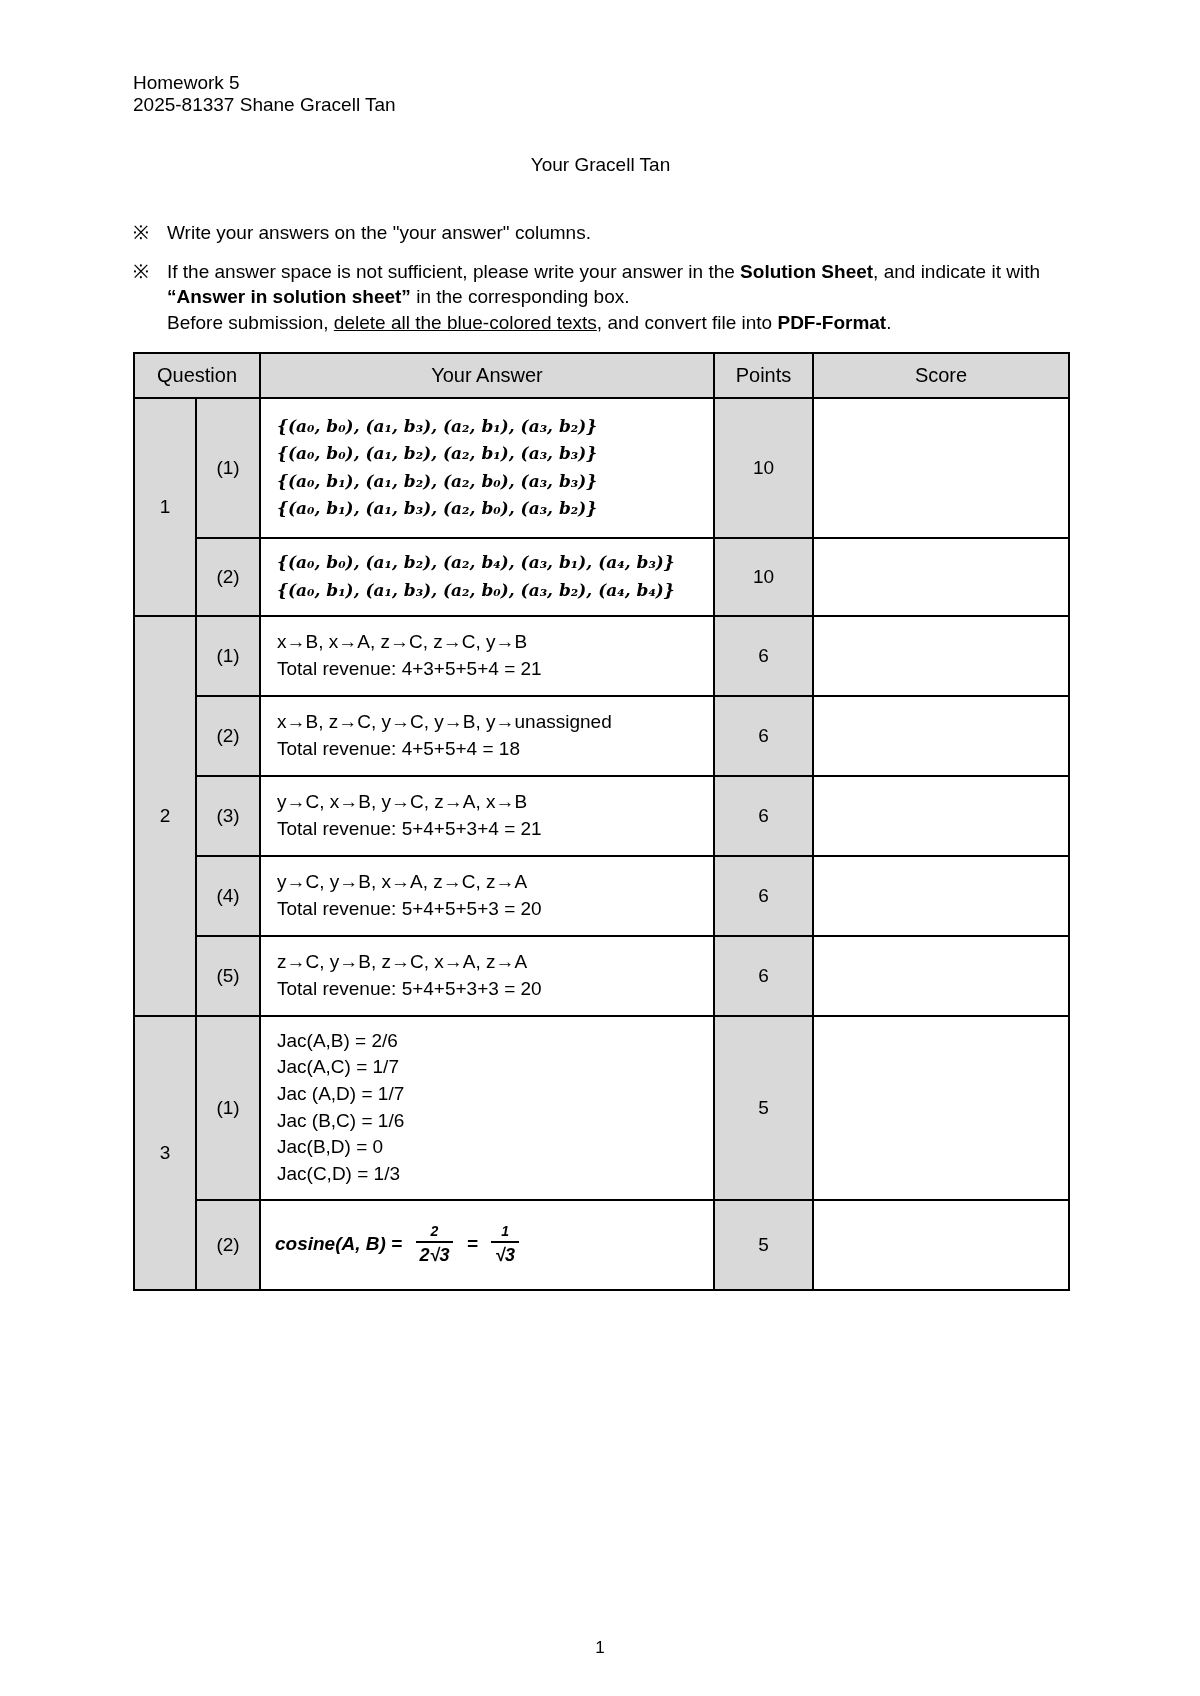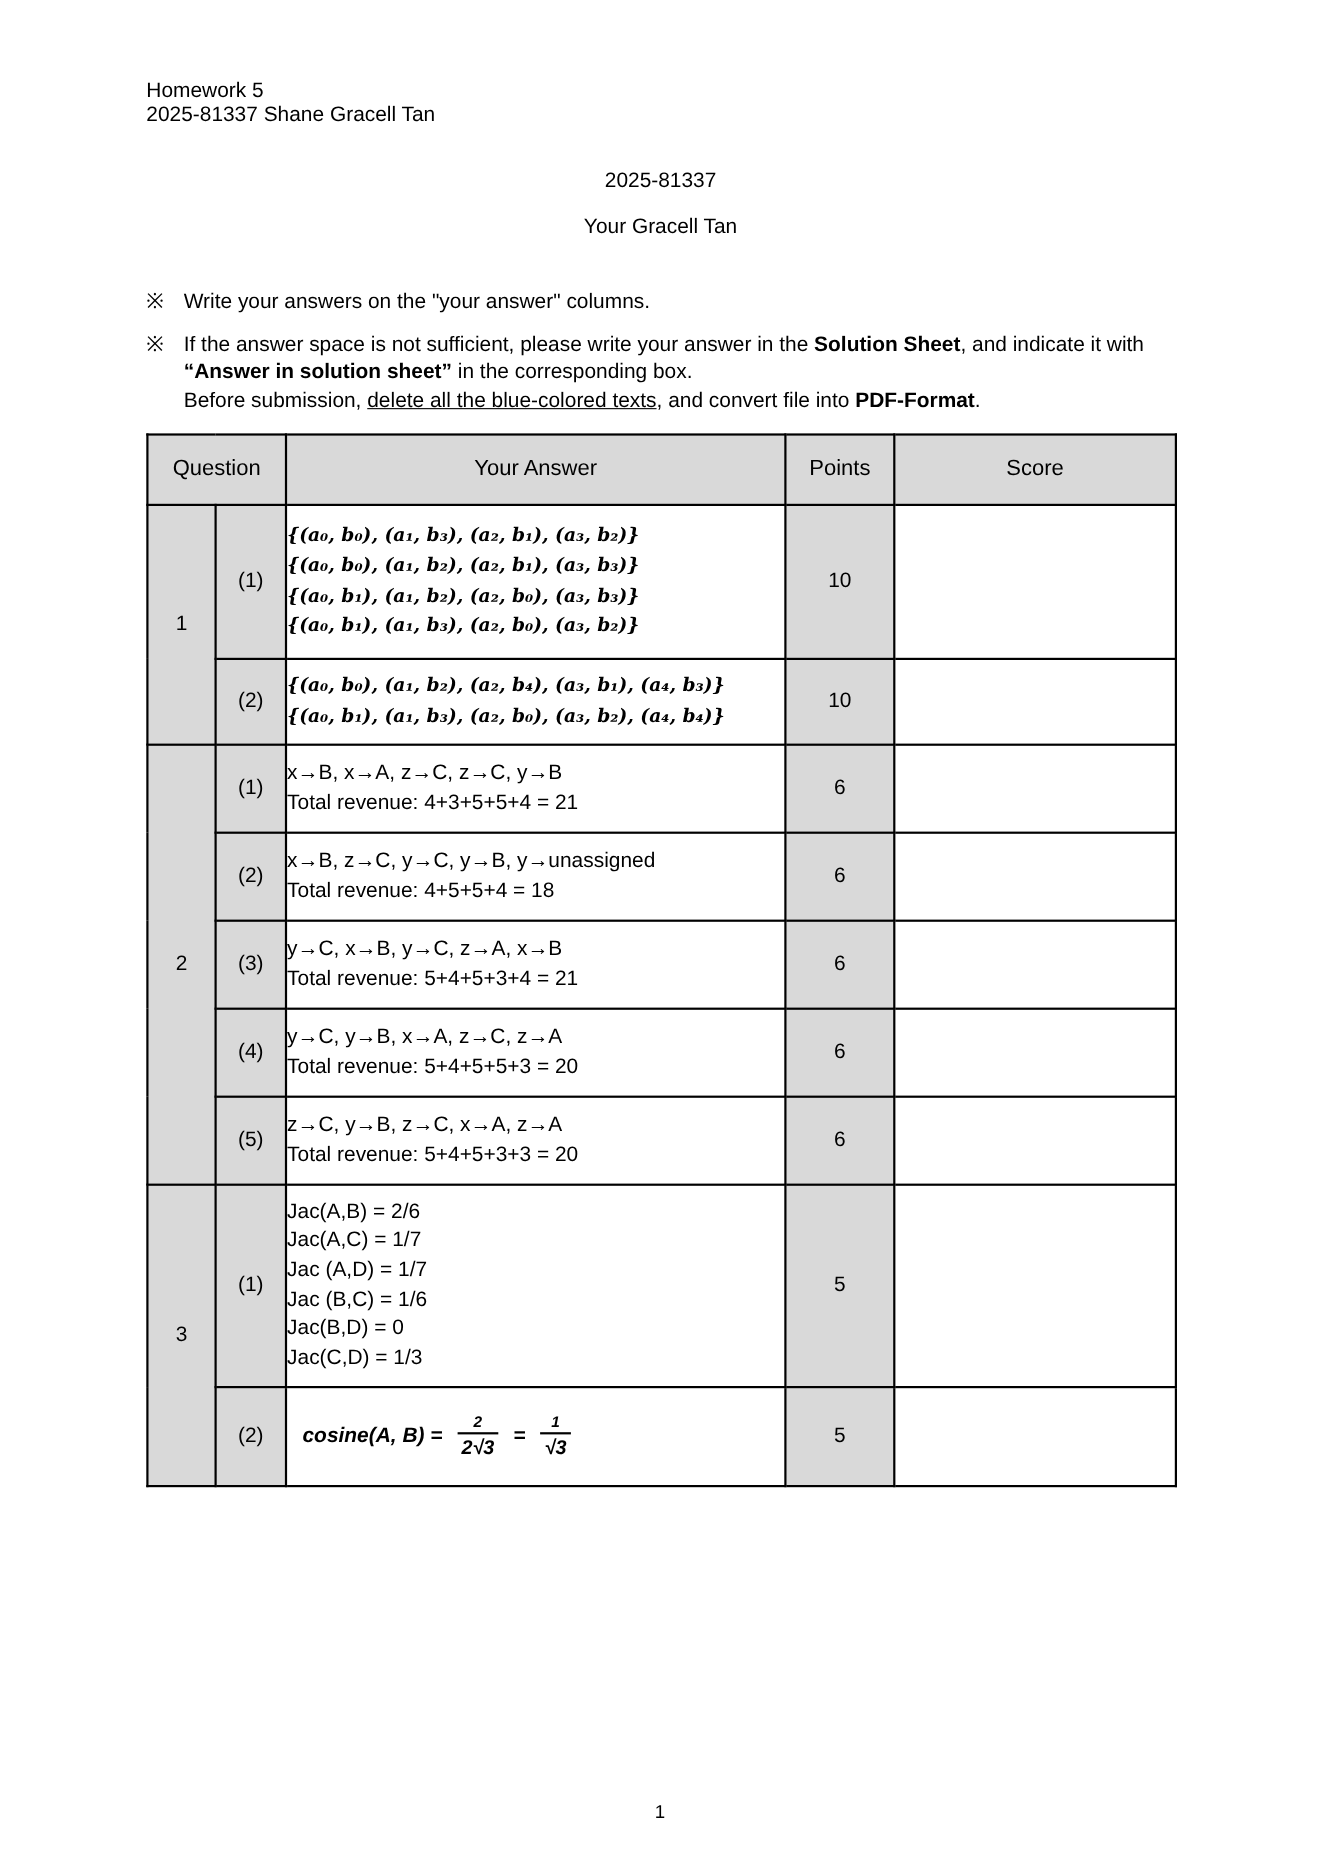--- a/index.html
+++ b/index.html
@@ -60,33 +60,33 @@
   .answer-table td, .answer-table th {
     border: 2px solid #000;
     vertical-align: middle;
   }
   .gray { background: #d9d9d9; }
   .answer-table th {
     font-weight: normal;
     font-size: 20px;
     text-align: center;
   }
-  .h-header { height: 64px; }
+  .h-header { height: 45px; }
   .h-q1p1 { height: 140px; }
   .h-q1p2 { height: 78px; }
   .h-q2   { height: 80px; }
   .h-q3p1 { height: 184px; }
   .h-q3p2 { height: 90px; }
 
   td.qnum, td.part, td.points {
     text-align: center;
     font-size: 19px;
   }
   td.answer {
-    padding: 8px 0;
+    padding: 8px 16px;
     font-size: 19px;
     line-height: 1.4;
     white-space: pre-line;
     text-align: left;
   }
   td.answer.math {
     font-family: "DejaVu Serif", serif;
     font-style: italic;
     font-weight: bold;
     font-size: 17px;
@@ -133,21 +133,20 @@
 </head>
 <body>
 
 <div class="page">
 
   <div class="doc-header">
     <span>Homework 5</span>
     <span>2025-81337 Shane Gracell Tan</span>
   </div>
 
-  <div class="student-line">2025-81337</div>
   <div class="student-line">Your Gracell Tan</div>
 
   <div class="notes">
     <div class="note">
       <span class="marker">※</span>
       <span class="note-text">Write your answers on the "your answer" columns.</span>
     </div>
     <div class="note">
       <span class="marker">※</span>
       <span class="note-text"><span>If the answer space is not sufficient, please write your answer in the </span><span class="bold">Solution Sheet</span><span>, and indicate it with </span><span class="bold">“Answer in solution sheet”</span><span> in the corresponding box.</span><br>

